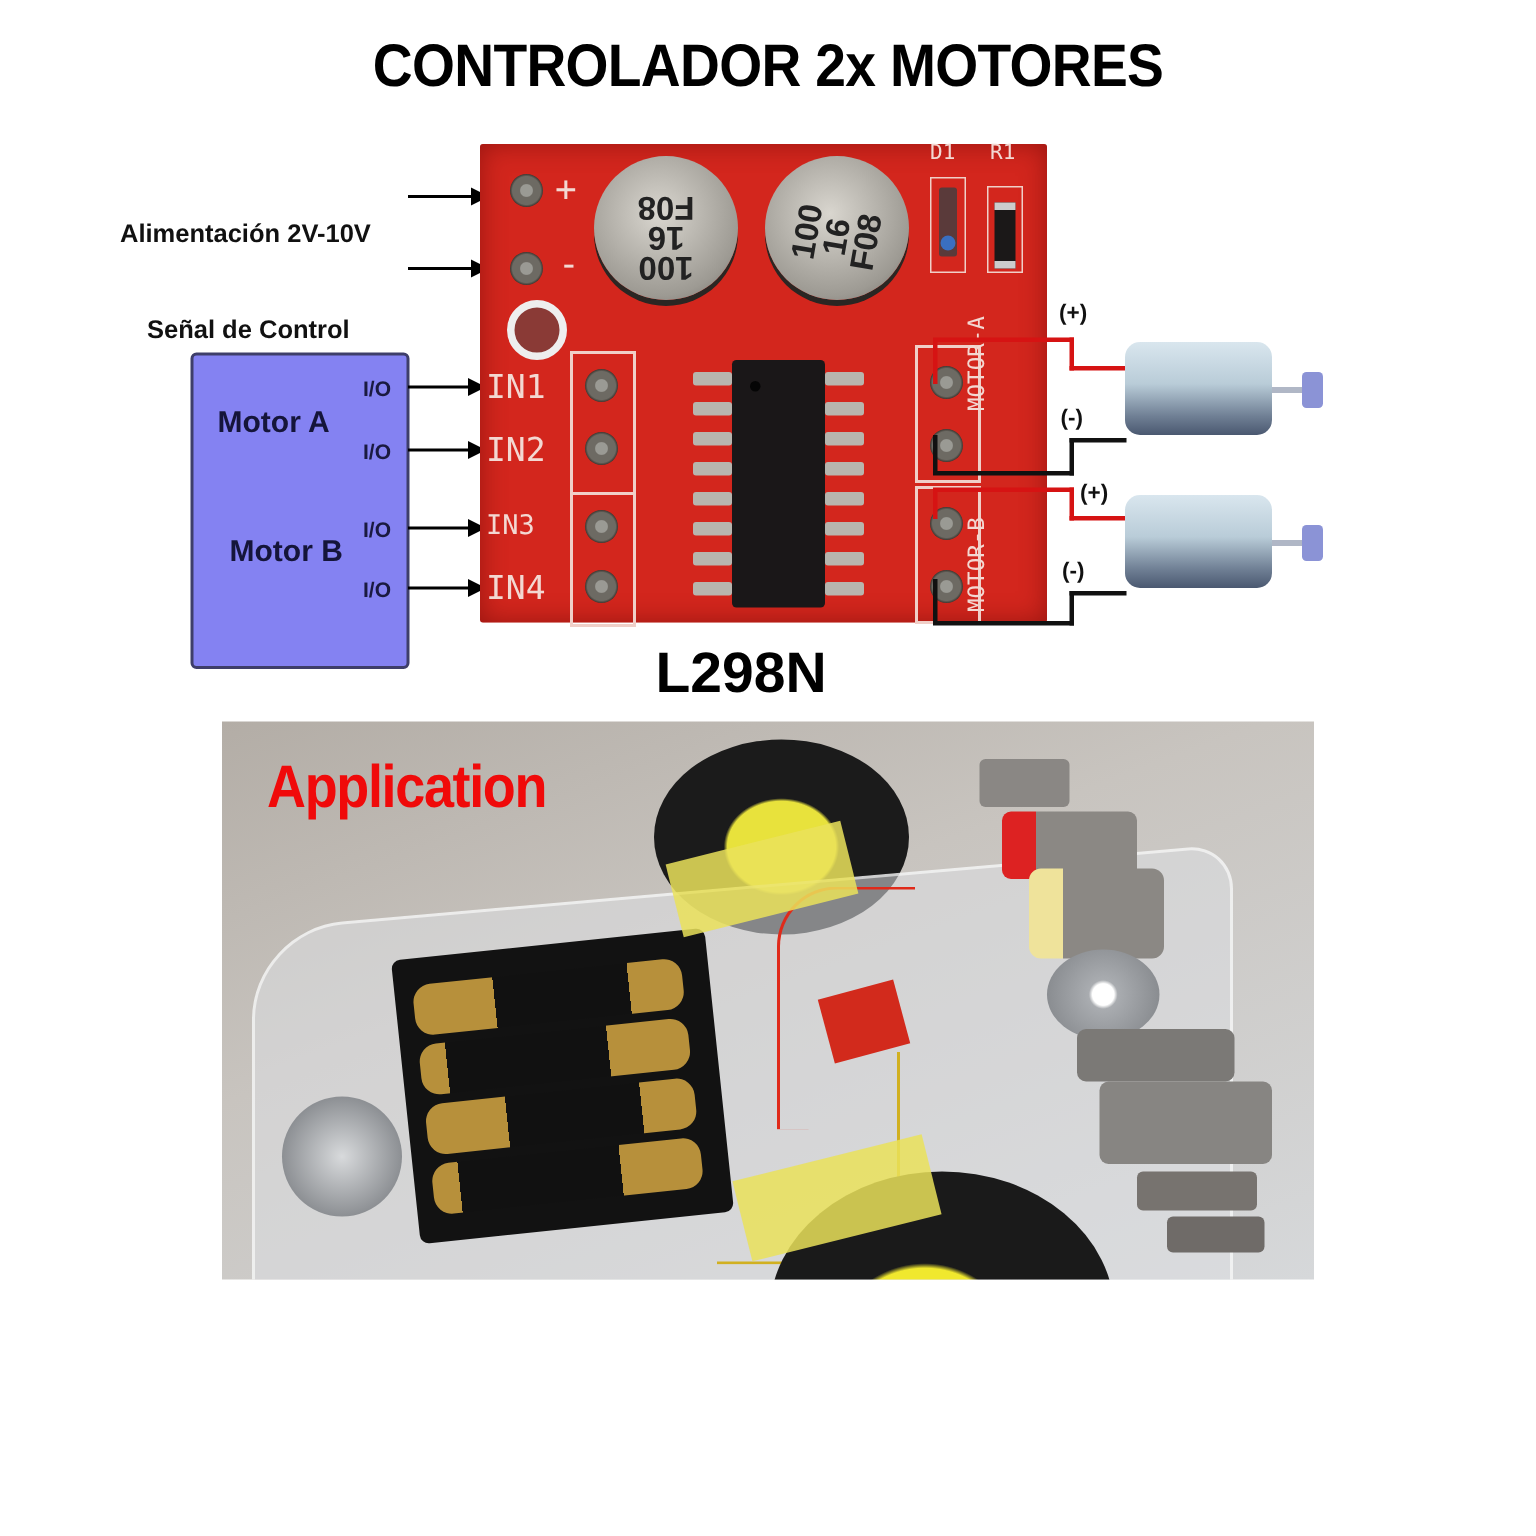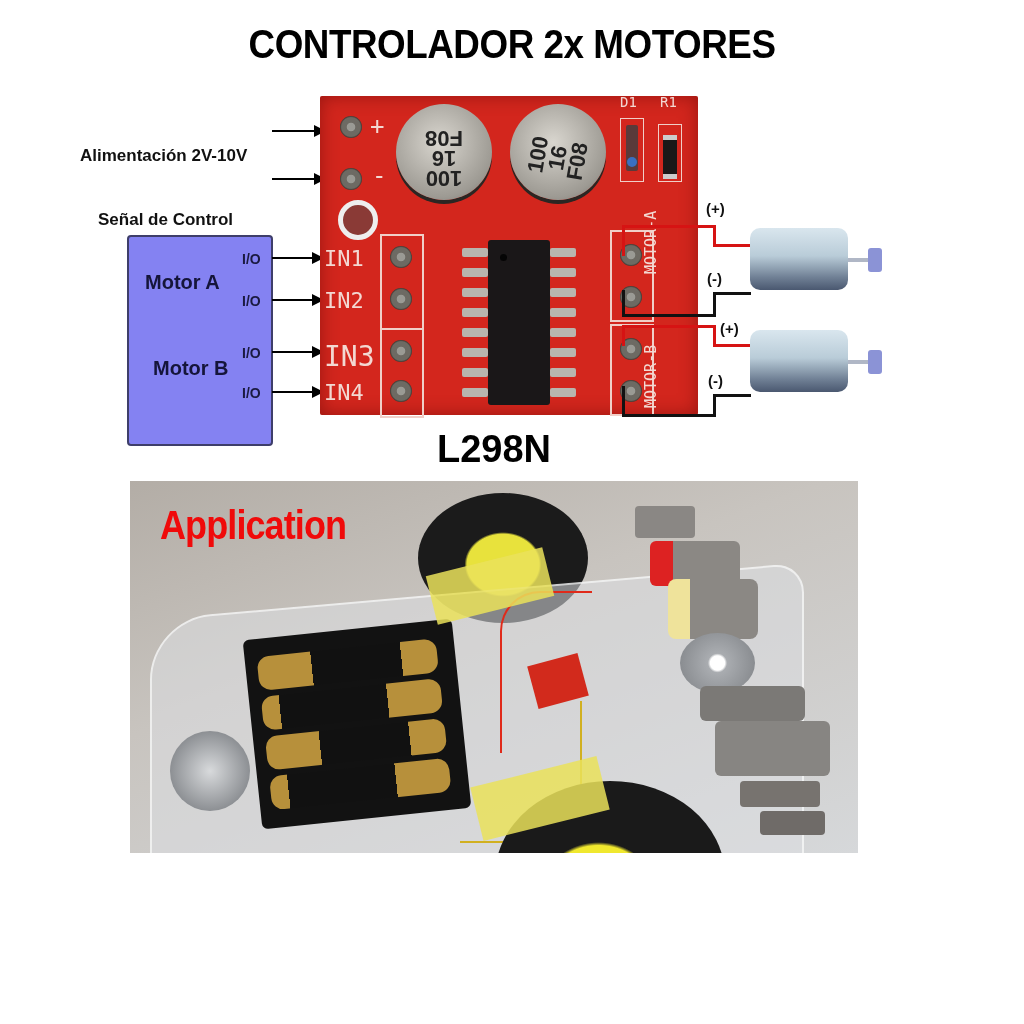--- a/index.html
+++ b/index.html
@@ -16,21 +16,21 @@
   .pad{width:22px;height:22px;border-radius:50%;background:radial-gradient(circle,#9a9a94 0 25%,#6d6a63 30% 60%,#3f3a34 70% 100%);}
   .cap{width:96px;height:96px;border-radius:50%;background:radial-gradient(circle at 45% 40%,#d9d6cf,#9d9a93 70%,#6b6862);box-shadow:0 4px 0 #2b2623;}
   .cap-text{font-size:22px;font-weight:bold;color:#222;line-height:20px;text-align:center;font-family:"Liberation Sans",sans-serif;}
   .chip{left:488px;top:240px;width:62px;height:165px;background:#1a1718;border-radius:3px;}
   .pin{width:26px;height:9px;background:#b8b5ae;border-radius:2px;}
   .wire-red{background:#d61313;}
   .wire-blk{background:#111;}
   .motor{width:98px;height:62px;border-radius:10px;background:linear-gradient(180deg,#d9e6ee 0%,#b9ccd8 45%,#6f7f94 80%,#4a5870 100%);}
   .shaft{width:22px;height:4px;background:#b0b7c6;}
   .gear{width:14px;height:24px;background:#8b93d6;border-radius:3px;}
-  .photo{left:130px;top:481px;width:728px;height:372px;background:linear-gradient(160deg,#b3ada6 0%,#c8c4bf 40%,#d6d8da 100%);overflow:hidden;}
+  .photo{left:148px;top:481px;width:728px;height:372px;background:linear-gradient(160deg,#b3ada6 0%,#c8c4bf 40%,#d6d8da 100%);overflow:hidden;}
   .app-title{left:30px;top:22px;font-size:40px;font-weight:bold;color:#f00a0a;transform:scaleX(0.9);transform-origin:left;letter-spacing:-1px;}
   .arrow{height:2px;background:#000;}
   .arrow::after{content:"";position:absolute;right:-2px;top:-5px;border-left:12px solid #000;border-top:6px solid transparent;border-bottom:6px solid transparent;}
 </style>
 </head>
 <body>
 
 <div class="abs title">CONTROLADOR 2x MOTORES</div>
 
 <div class="abs label" style="left:80px;top:146px;font-size:17px;">Alimentación 2V-10V</div>
@@ -79,21 +79,21 @@
   <div class="abs" style="left:300px;top:22px;width:22px;height:62px;border:1px solid #f0cfc8;">
     <div class="abs" style="left:5px;top:6px;width:12px;height:46px;background:#5a3a3a;border-radius:2px;"></div>
     <div class="abs" style="left:6px;top:38px;width:10px;height:10px;background:#3a6fc0;border-radius:50%;"></div>
   </div>
   <div class="abs" style="left:338px;top:28px;width:22px;height:56px;border:1px solid #f0cfc8;">
     <div class="abs" style="left:4px;top:10px;width:14px;height:34px;background:#1b1818;border-top:5px solid #ccc;border-bottom:5px solid #ccc;"></div>
   </div>
 
   <div class="abs silk" style="left:4px;top:150px;font-size:22px;">IN1</div>
   <div class="abs silk" style="left:4px;top:192px;font-size:22px;">IN2</div>
-  <div class="abs silk" style="left:4px;top:244px;font-size:28px;">IN3</div>
+  <div class="abs silk" style="left:4px;top:244px;font-size:18px;">IN3</div>
   <div class="abs silk" style="left:4px;top:284px;font-size:22px;">IN4</div>
   <div class="abs" style="left:60px;top:138px;width:40px;height:92px;border:2px solid #f0cfc8;"></div>
   <div class="abs" style="left:60px;top:232px;width:40px;height:86px;border:2px solid #f0cfc8;"></div>
   <div class="abs pad" style="left:70px;top:150px;"></div>
   <div class="abs pad" style="left:70px;top:192px;"></div>
   <div class="abs pad" style="left:70px;top:244px;"></div>
   <div class="abs pad" style="left:70px;top:284px;"></div>
 
   <div class="abs" style="left:290px;top:134px;width:40px;height:88px;border:2px solid #f0cfc8;"></div>
   <div class="abs" style="left:290px;top:228px;width:40px;height:88px;border:2px solid #f0cfc8;"></div>

